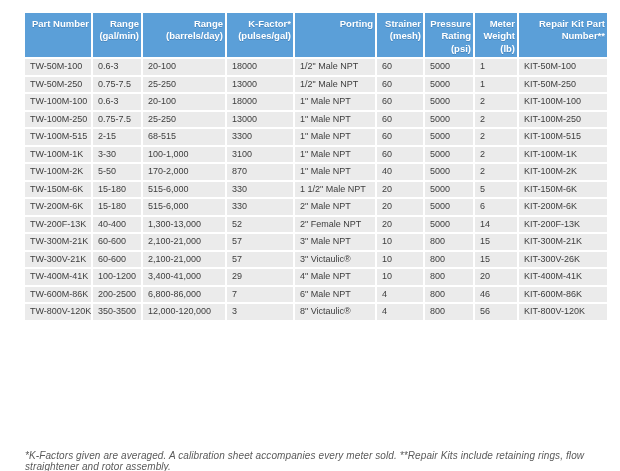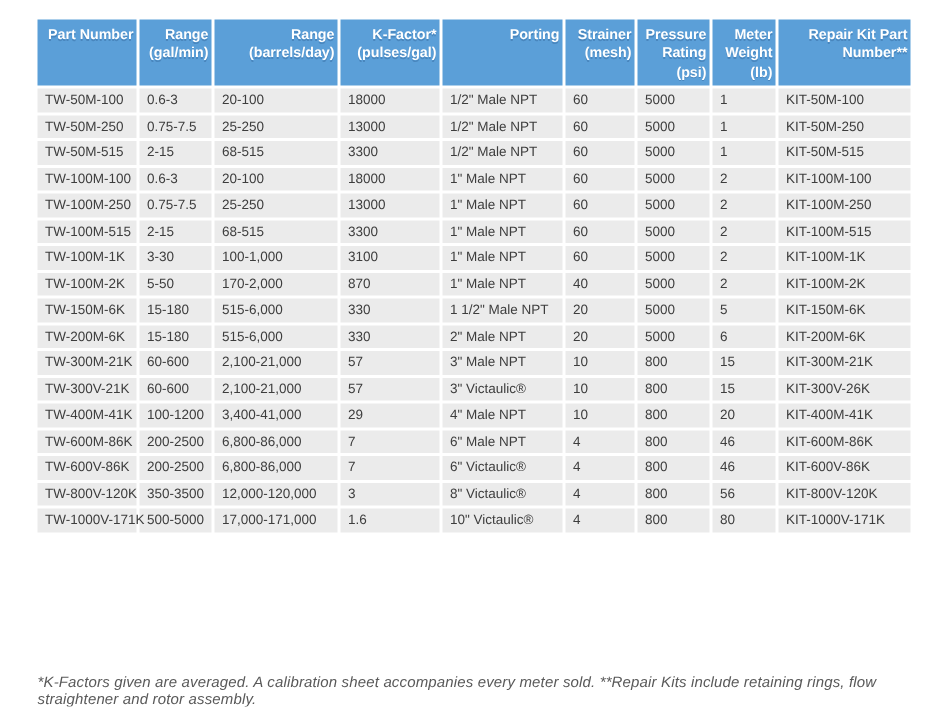--- a/index.html
+++ b/index.html
@@ -95,31 +95,20 @@
           <td>0.75-7.5</td>
           <td>25-250</td>
           <td>13000</td>
           <td>1/2" Male NPT</td>
           <td>60</td>
           <td>5000</td>
           <td>1</td>
           <td>KIT-50M-250</td>
         </tr>
         <tr>
-          <td>TW-50M-515</td>
-          <td>2-15</td>
-          <td>68-515</td>
-          <td>3300</td>
-          <td>1/2" Male NPT</td>
-          <td>60</td>
-          <td>5000</td>
-          <td>1</td>
-          <td>KIT-50M-515</td>
-        </tr>
-        <tr>
           <td>TW-100M-100</td>
           <td>0.6-3</td>
           <td>20-100</td>
           <td>18000</td>
           <td>1" Male NPT</td>
           <td>60</td>
           <td>5000</td>
           <td>2</td>
           <td>KIT-100M-100</td>
         </tr>
@@ -181,20 +170,31 @@
         <tr>
           <td>TW-200M-6K</td>
           <td>15-180</td>
           <td>515-6,000</td>
           <td>330</td>
           <td>2" Male NPT</td>
           <td>20</td>
           <td>5000</td>
           <td>6</td>
           <td>KIT-200M-6K</td>
+        </tr>
+        <tr>
+          <td>TW-200F-13K</td>
+          <td>40-400</td>
+          <td>1,300-13,000</td>
+          <td>52</td>
+          <td>2" Female NPT</td>
+          <td>20</td>
+          <td>5000</td>
+          <td>14</td>
+          <td>KIT-200F-13K</td>
         </tr>
         <tr>
           <td>TW-300M-21K</td>
           <td>60-600</td>
           <td>2,100-21,000</td>
           <td>57</td>
           <td>3" Male NPT</td>
           <td>10</td>
           <td>800</td>
           <td>15</td>
@@ -227,48 +227,26 @@
           <td>200-2500</td>
           <td>6,800-86,000</td>
           <td>7</td>
           <td>6" Male NPT</td>
           <td>4</td>
           <td>800</td>
           <td>46</td>
           <td>KIT-600M-86K</td>
         </tr>
         <tr>
-          <td>TW-600V-86K</td>
-          <td>200-2500</td>
-          <td>6,800-86,000</td>
-          <td>7</td>
-          <td>6" Victaulic®</td>
-          <td>4</td>
-          <td>800</td>
-          <td>46</td>
-          <td>KIT-600V-86K</td>
-        </tr>
-        <tr>
           <td>TW-800V-120K</td>
           <td>350-3500</td>
           <td>12,000-120,000</td>
           <td>3</td>
           <td>8" Victaulic®</td>
           <td>4</td>
           <td>800</td>
           <td>56</td>
           <td>KIT-800V-120K</td>
         </tr>
-        <tr>
-          <td>TW-1000V-171K</td>
-          <td>500-5000</td>
-          <td>17,000-171,000</td>
-          <td>1.6</td>
-          <td>10" Victaulic®</td>
-          <td>4</td>
-          <td>800</td>
-          <td>80</td>
-          <td>KIT-1000V-171K</td>
-        </tr>
       </tbody>
   </table>
   <p class="footnote">*K-Factors given are averaged. A calibration sheet accompanies every meter sold. **Repair Kits include retaining rings, flow straightener and rotor assembly.</p>
 </div>
 
 </body></html>

